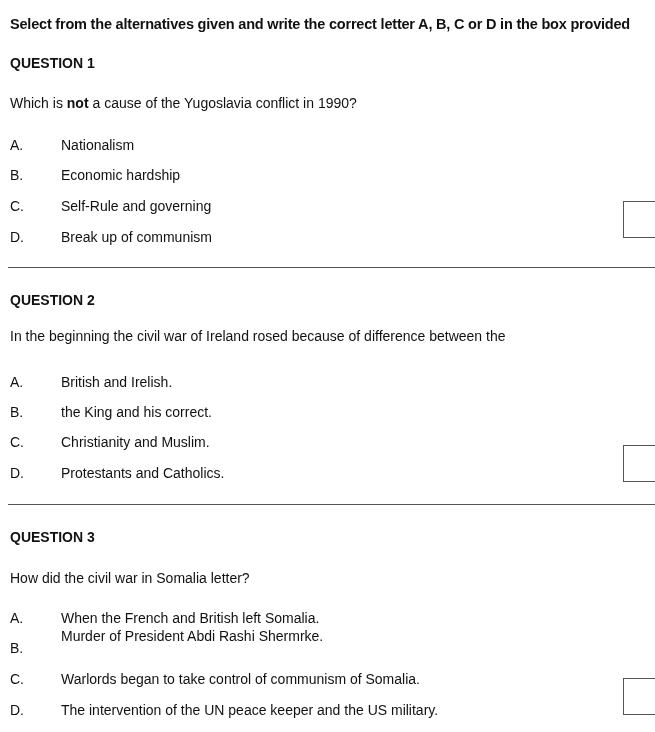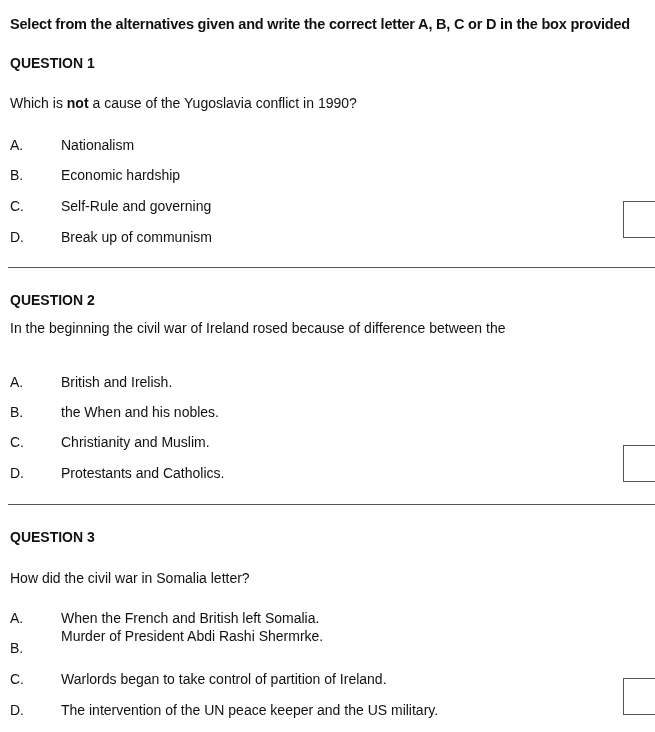--- a/index.html
+++ b/index.html
@@ -50,29 +50,29 @@
     <span class="abs opt-text" style="top:229px">Break up of communism</span>
   </div>
 
   <div class="box" style="top:201px"></div>
 </div>
 
 <div class="rule" style="top:267px"></div>
 
 <div>
   <div class="abs qhead" style="top:292px">QUESTION 2</div>
-  <div class="abs qtext" style="top:320px">In the beginning the civil war of Ireland rosed because of difference between the</div>
+  <div class="abs qtext" style="top:328px">In the beginning the civil war of Ireland rosed because of difference between the</div>
 
   <div>
     <span class="abs opt-letter" style="top:374px">A.</span>
     <span class="abs opt-text" style="top:374px">British and Irelish.</span>
   </div>
   <div>
     <span class="abs opt-letter" style="top:404px">B.</span>
-    <span class="abs opt-text" style="top:404px">the When and his nobles.</span>
+    <span class="abs opt-text" style="top:404px">the King and his correct.</span>
   </div>
   <div>
     <span class="abs opt-letter" style="top:434px">C.</span>
     <span class="abs opt-text" style="top:434px">Christianity and Muslim.</span>
   </div>
   <div>
     <span class="abs opt-letter" style="top:465px">D.</span>
     <span class="abs opt-text" style="top:465px">Protestants and Catholics.</span>
   </div>
 
@@ -88,21 +88,21 @@
   <div>
     <span class="abs opt-letter" style="top:610px">A.</span>
     <span class="abs opt-text" style="top:610px">When the French and British left Somalia.</span>
   </div>
   <div>
     <span class="abs opt-letter" style="top:640px">B.</span>
     <span class="abs opt-text" style="top:628px">Murder of President Abdi Rashi Shermrke.</span>
   </div>
   <div>
     <span class="abs opt-letter" style="top:671px">C.</span>
-    <span class="abs opt-text" style="top:671px">Warlords began to take control of partition of Ireland.</span>
+    <span class="abs opt-text" style="top:671px">Warlords began to take control of communism of Somalia.</span>
   </div>
   <div>
     <span class="abs opt-letter" style="top:702px">D.</span>
     <span class="abs opt-text" style="top:702px">The intervention of the UN peace keeper and the US military.</span>
   </div>
 
   <div class="box" style="top:678px"></div>
 </div>
 
 </body></html>

